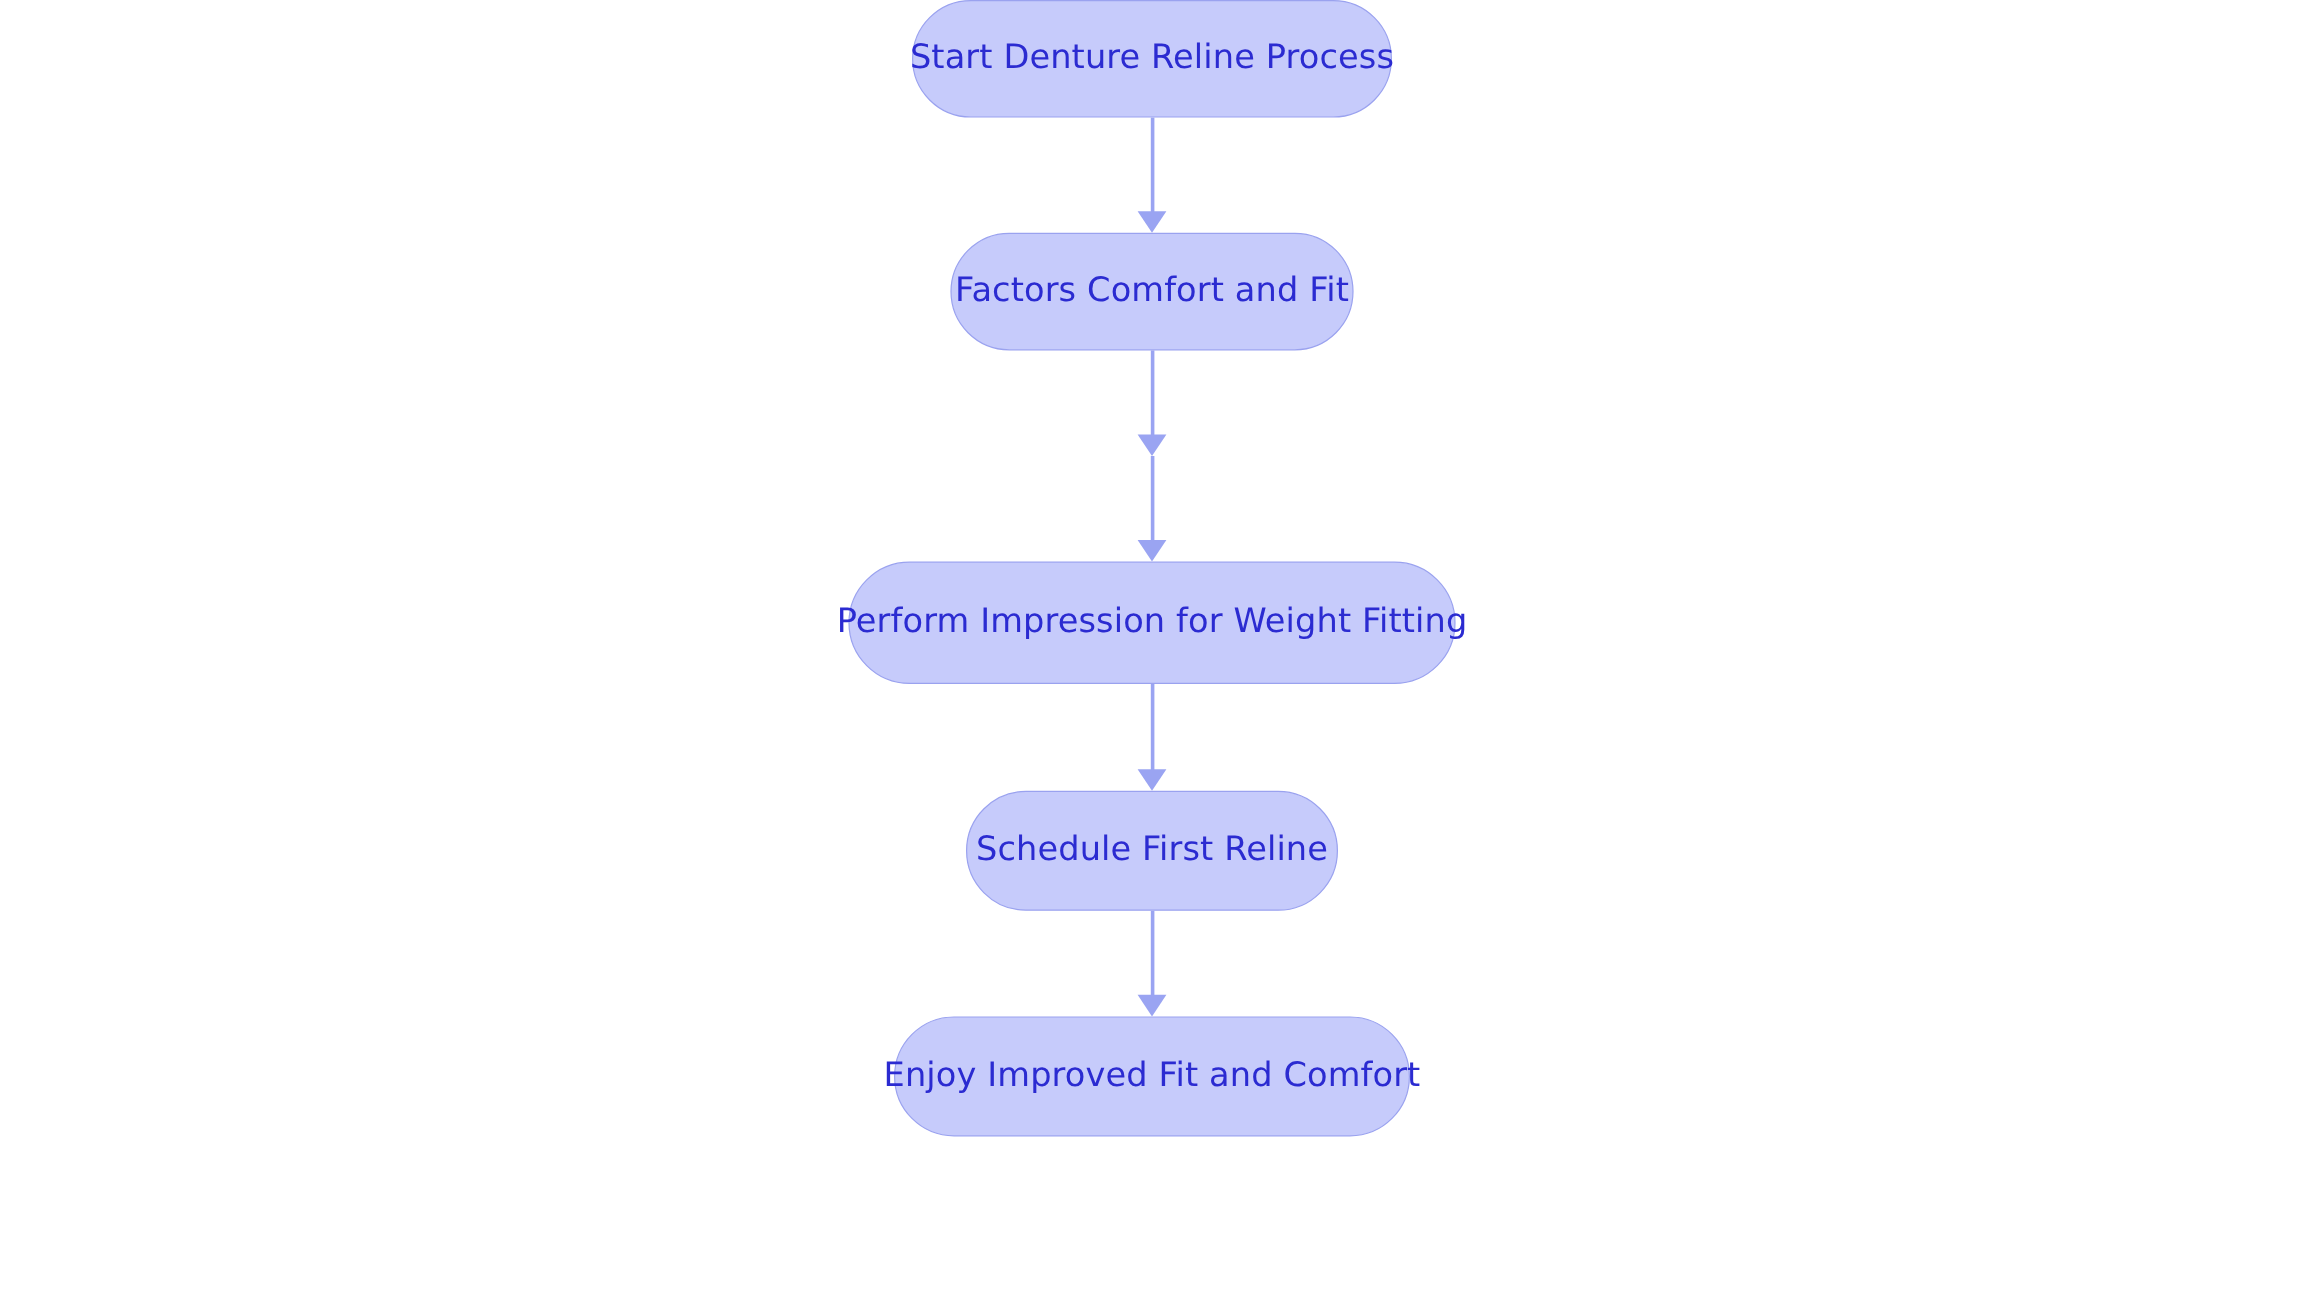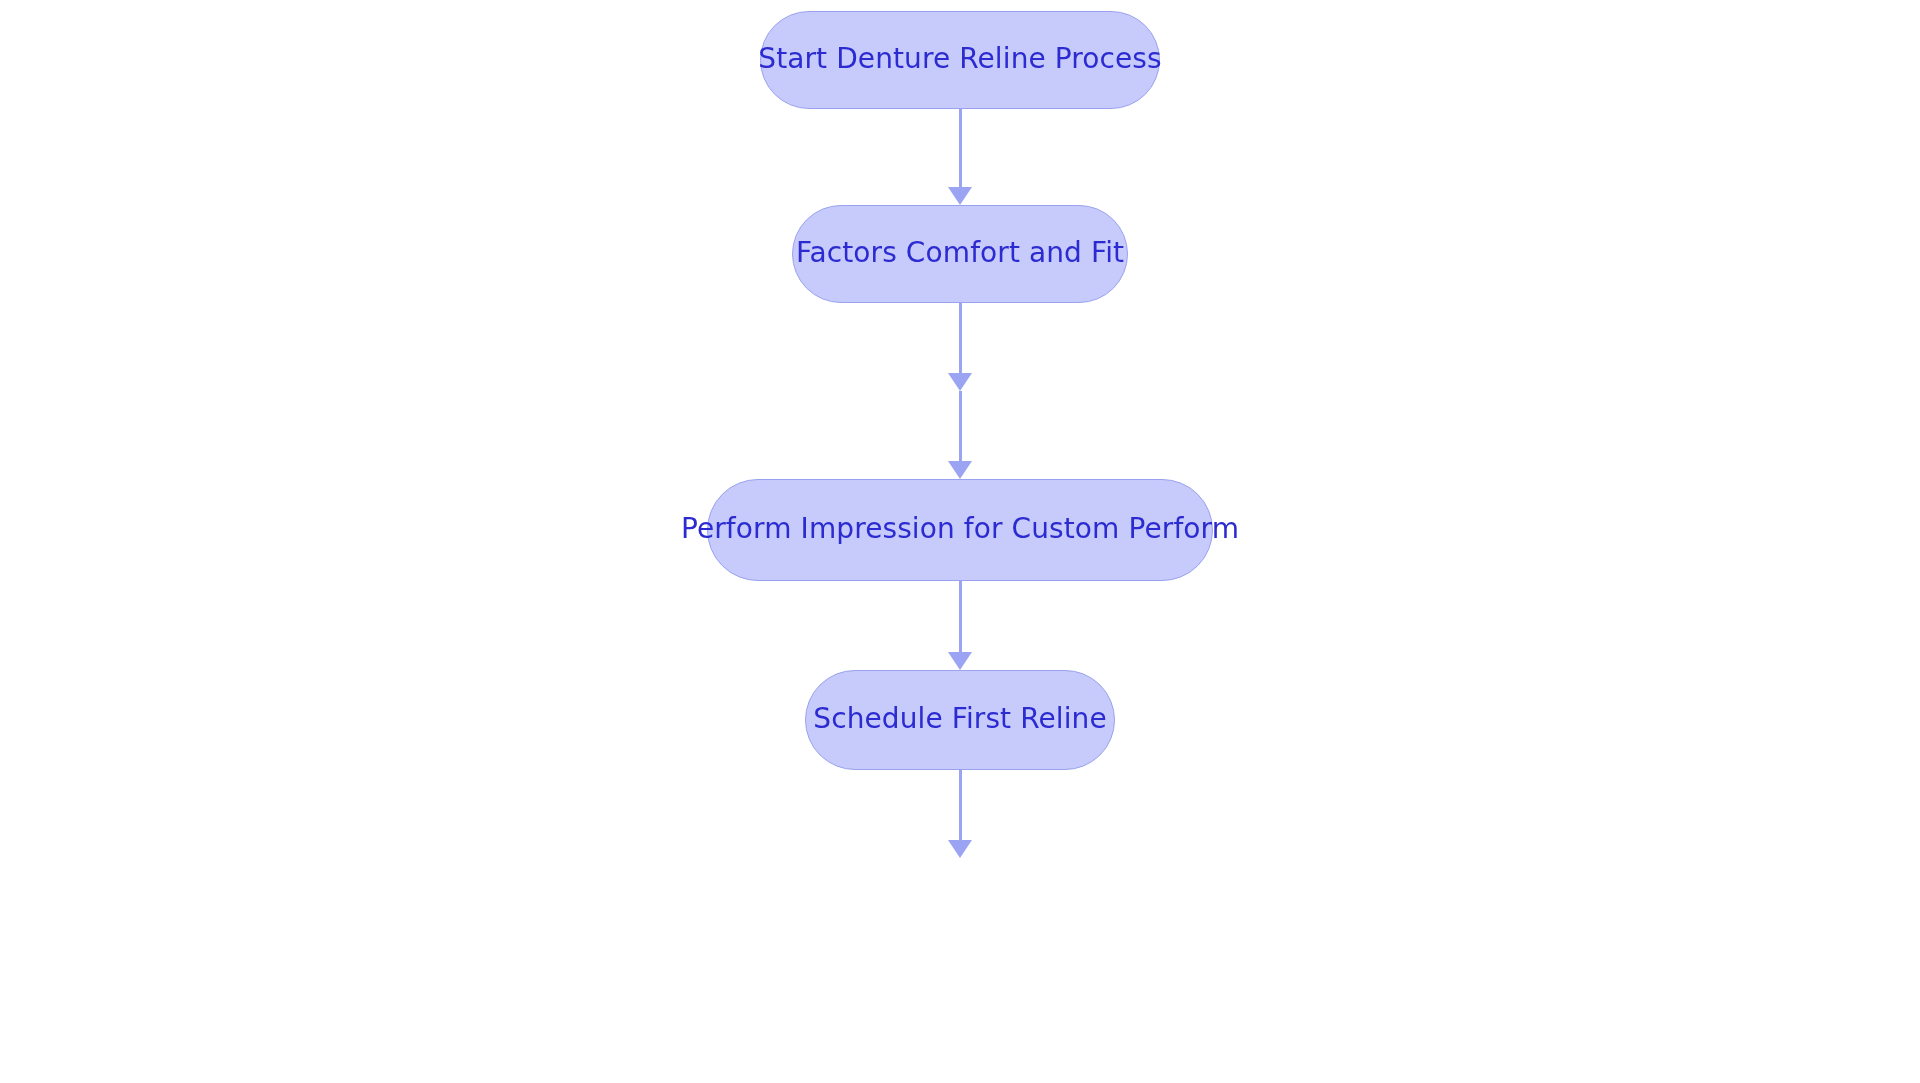--- a/index.html
+++ b/index.html
@@ -25,21 +25,21 @@
   .flow-column {
     position: absolute;
     left: 0;
     top: 0;
     width: 1920px;
     height: 1083px;
     display: flex;
     flex-direction: column;
     align-items: center;
     justify-content: flex-start;
-    padding-top: 11px;
+    padding-top: 0;
     box-sizing: border-box;
   }
 
   .node {
     box-sizing: border-box;
     display: flex;
     align-items: center;
     justify-content: center;
     background: #c6cbfb;
     border: 1.6px solid #9aa2ef;
@@ -124,32 +124,35 @@
       <div class="conn-head"></div>
     </div>
 
 
     <div class="connector c2">
       <div class="conn-line"></div>
       <div class="conn-head"></div>
     </div>
 
     <div class="node n3">
-      <span class="node-label">Perform Impression for Custom Perform</span>
+      <span class="node-label">Perform Impression for Weight Fitting</span>
     </div>
 
     <div class="connector c3">
       <div class="conn-line"></div>
       <div class="conn-head"></div>
     </div>
 
     <div class="node n4">
       <span class="node-label">Schedule First Reline</span>
     </div>
 
     <div class="connector c4">
       <div class="conn-line"></div>
       <div class="conn-head"></div>
     </div>
 
+    <div class="node n5">
+      <span class="node-label">Enjoy Improved Fit and Comfort</span>
+    </div>
 
   </div>
 </div>
 
 </body></html>

